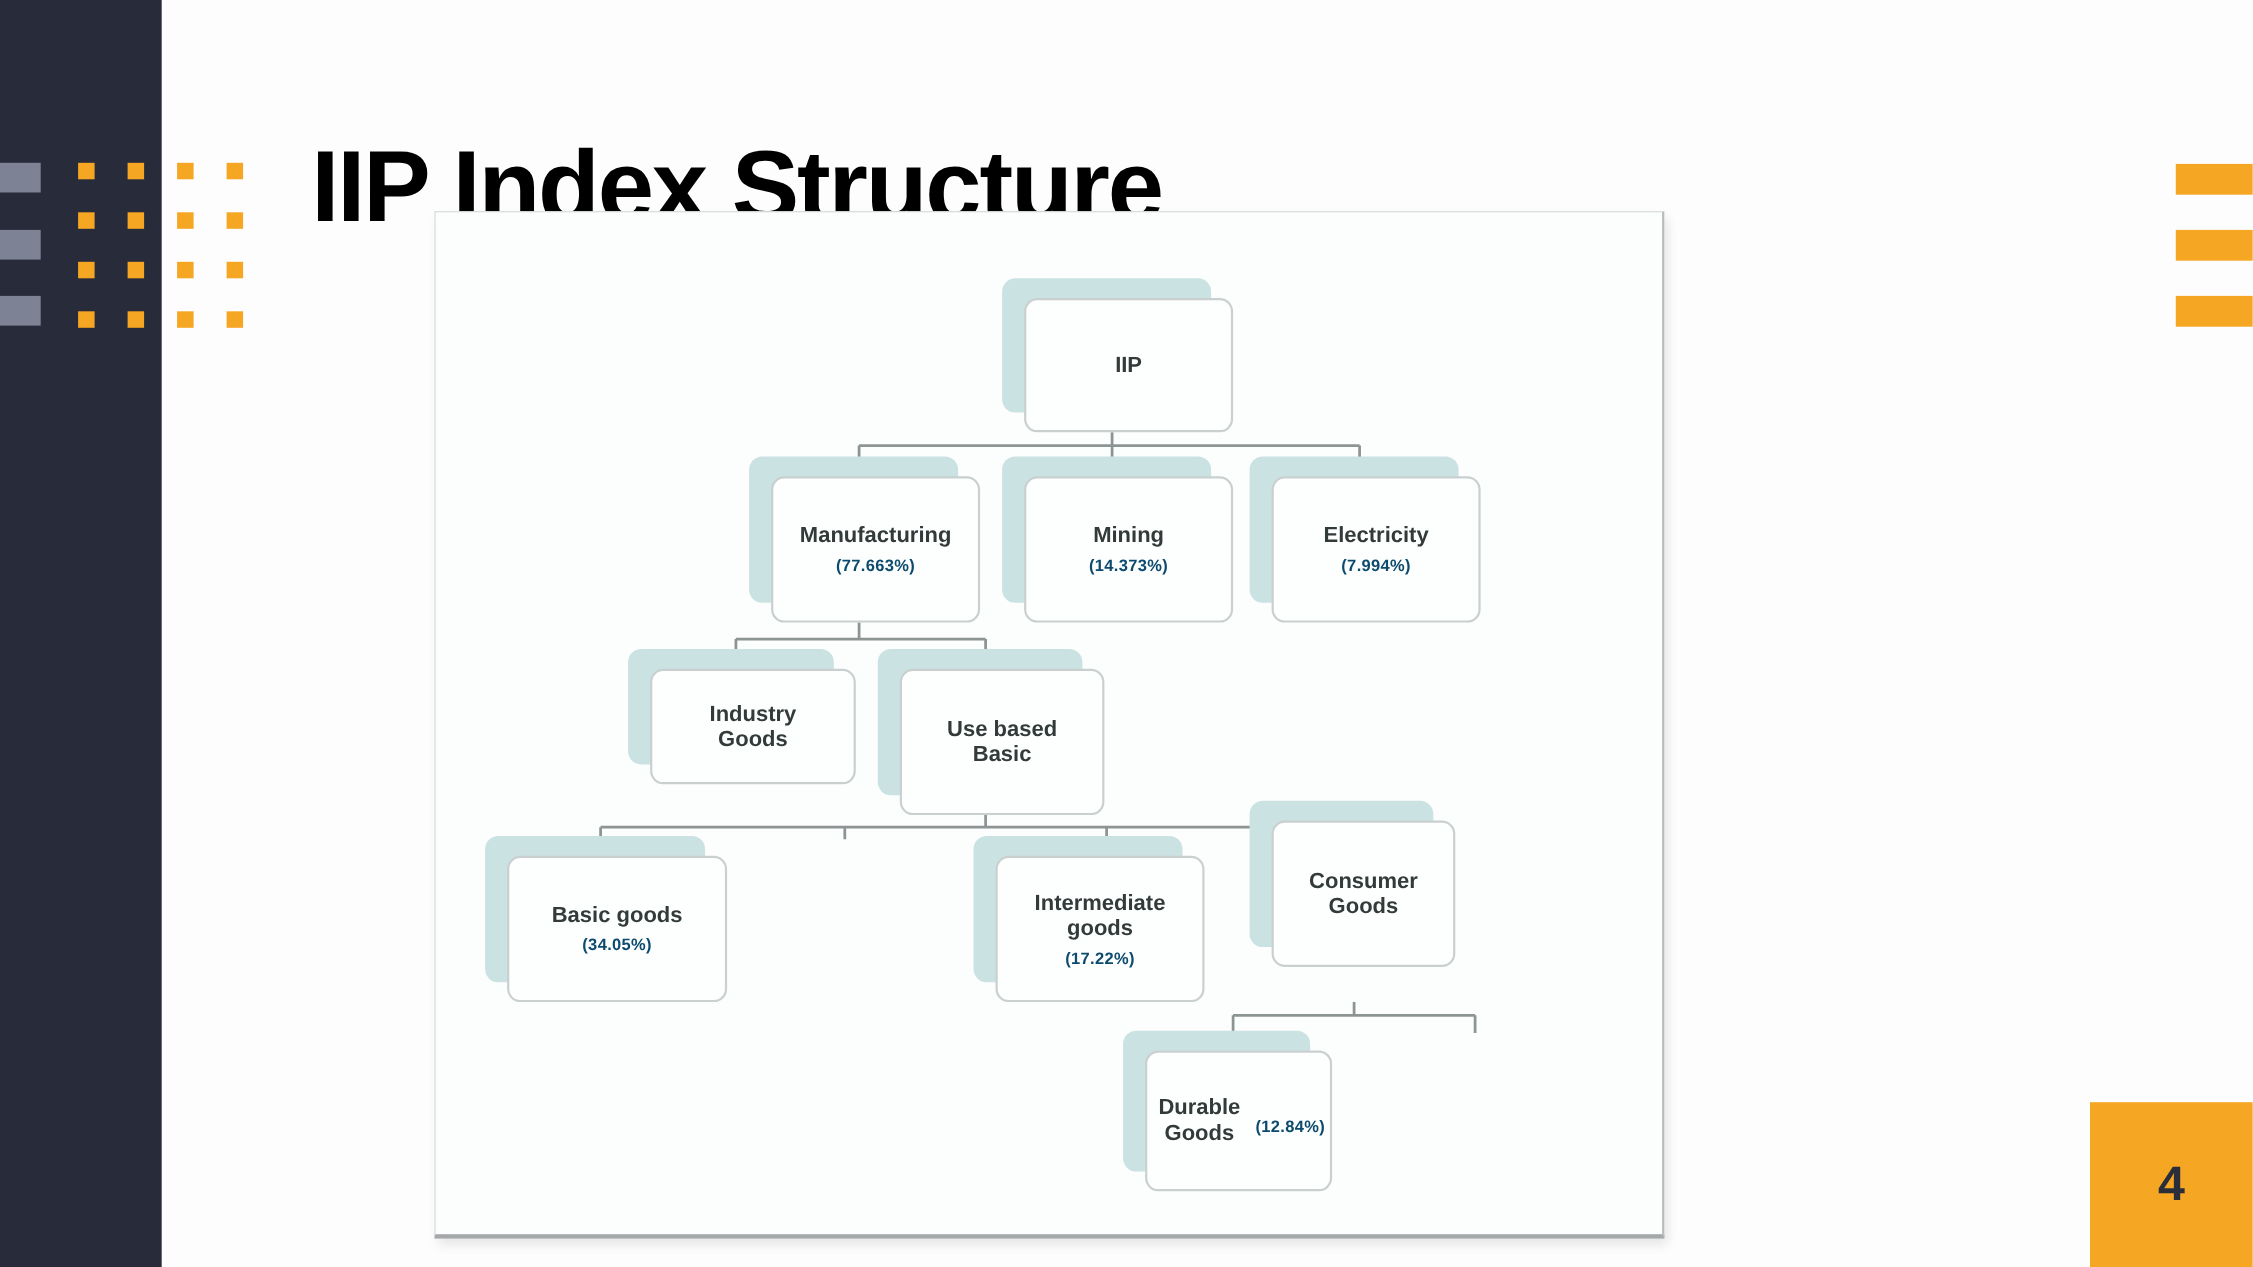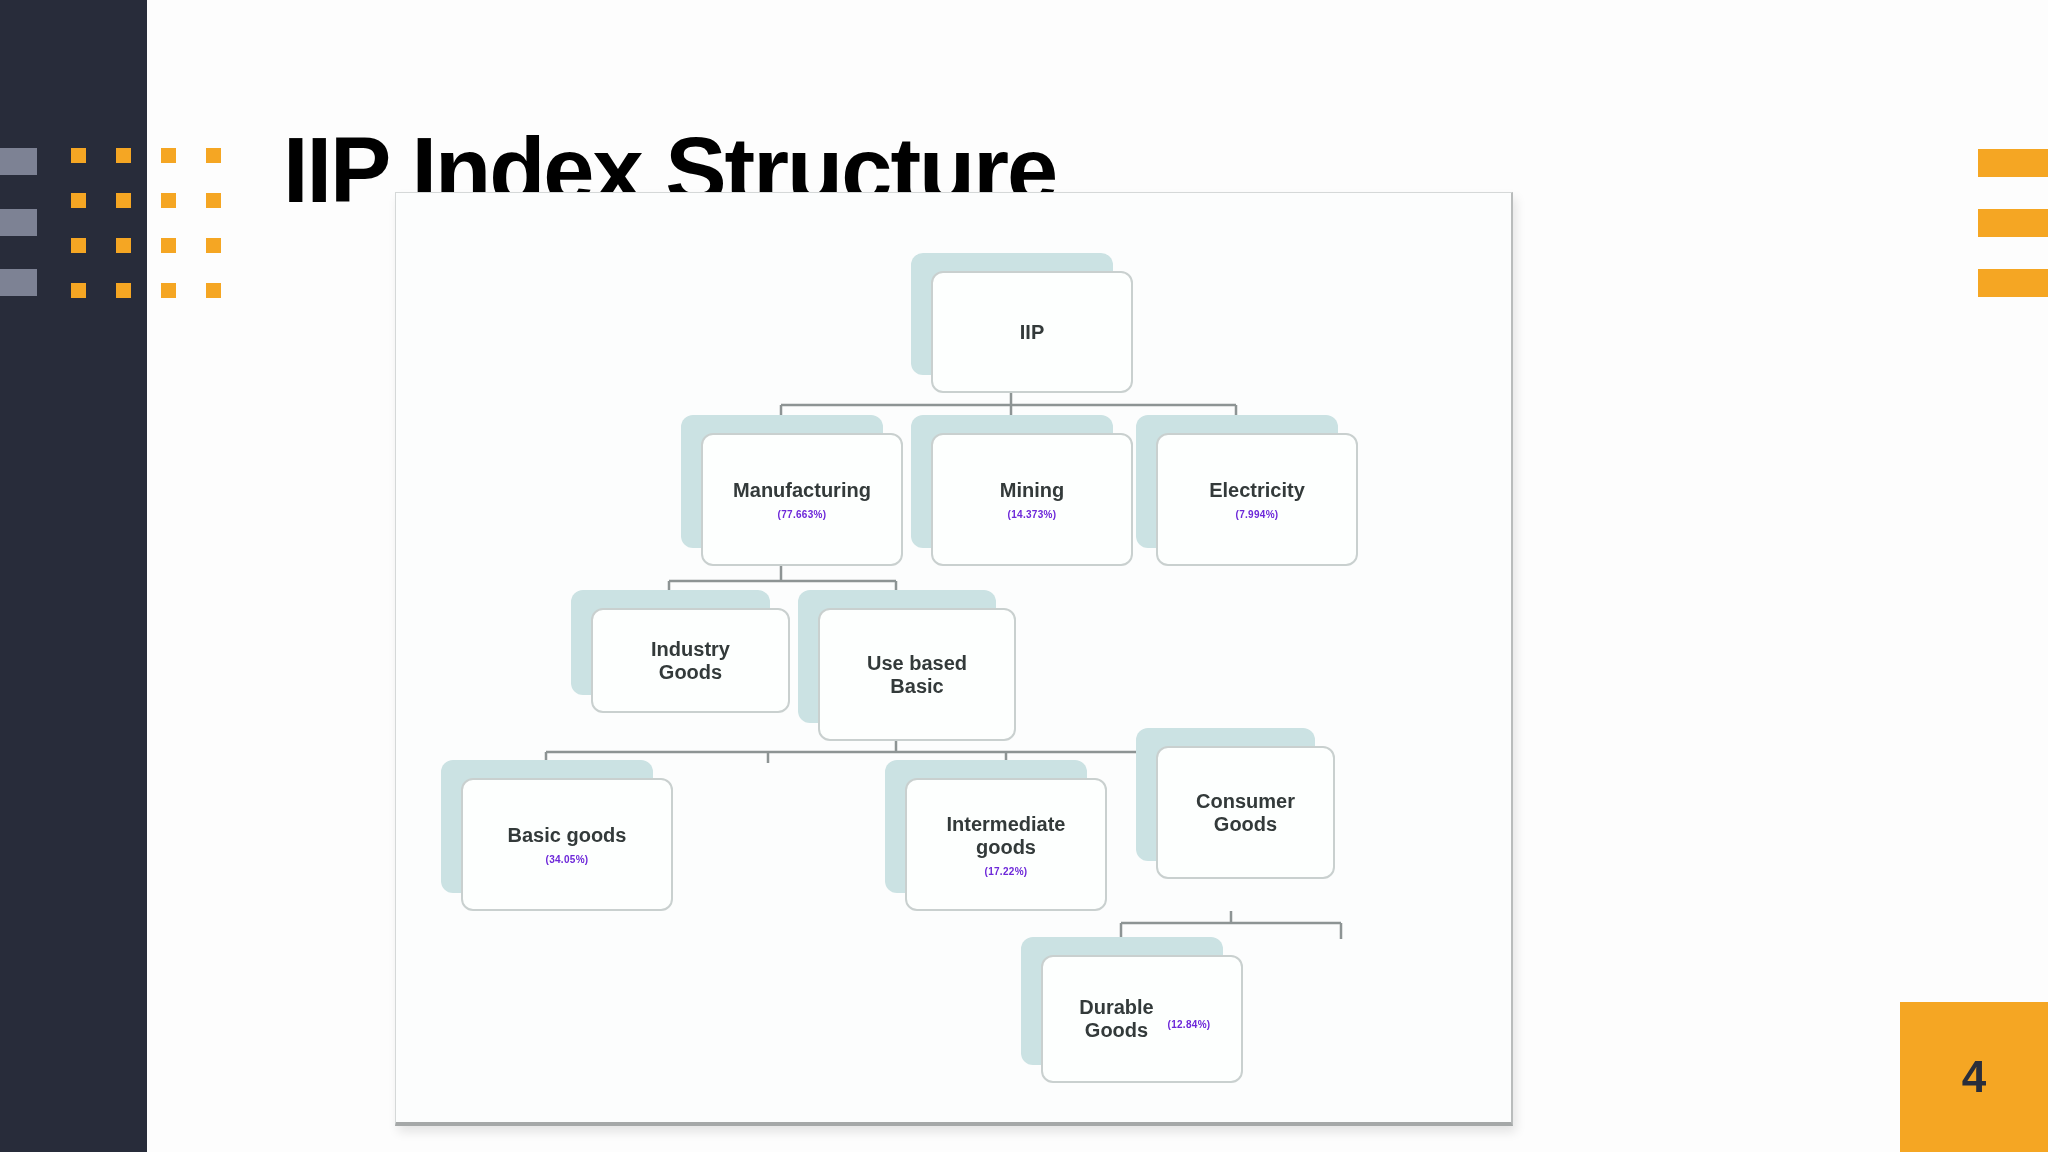--- a/index.html
+++ b/index.html
@@ -35,45 +35,45 @@
   
   .panel{
     position:absolute;left:395px;top:192px;width:1115px;height:929px;
     background:#fcfdfd;
     border:1px solid #d5d8d8;border-right:2px solid #b9bcbc;border-bottom:4px solid #a5a8a8;
     box-shadow:3px 6px 10px rgba(0,0,0,0.10);
   }
   .connectors{position:absolute;left:0;top:0;width:1115px;height:929px;}
   .connectors path{stroke:#8d9494;stroke-width:2.5;fill:none;}
   
-  .node{position:absolute;padding-left:12px;}
+  .node{position:absolute;}
   .node .shadow{
     position:absolute;left:-20px;top:-18px;width:100%;height:100%;
     background:#cbe2e3;border-radius:12px;
   }
   .node .card{
     position:absolute;left:0;top:0;right:0;bottom:0;
     background:#fdfffe;border:2px solid #c9d0cf;border-radius:12px;
     display:flex;flex-direction:column;align-items:center;justify-content:center;gap:7px;
   }
   .lbl{font-weight:bold;font-size:20px;color:#333a3a;text-align:center;line-height:1.15;}
-  .pct{font-weight:bold;font-size:10px;color:#6d28d9;letter-spacing:0.3px;}
+  .pct{font-weight:bold;font-size:15px;color:#0c4a6e;letter-spacing:0.3px;}
   .pct:empty{display:none;}
   
   .n-iip{left:535px;top:78px;width:190px;height:122px}
   .n-manufacturing{left:305px;top:240px;width:190px;height:133px}
   .n-mining{left:535px;top:240px;width:190px;height:133px}
   .n-electricity{left:760px;top:240px;width:190px;height:133px}
   .n-industry{left:195px;top:415px;width:187px;height:105px}
   .n-usebased{left:422px;top:415px;width:186px;height:133px}
   .n-basic{left:65px;top:585px;width:200px;height:133px}
   .n-capital{left:290px;top:585px;width:195px;height:133px}
   .n-intermediate{left:509px;top:585px;width:190px;height:133px}
   .n-consumer{left:760px;top:553px;width:167px;height:133px}
-  .n-durable{left:645px;top:762px;width:190px;height:128px}
+  .n-durable{left:645px;top:762px;width:170px;height:128px}
   .n-nondurable{left:865px;top:762px;width:190px;height:128px}
   
   .n-industry .lbl{max-width:100px}
   .n-usebased .lbl{max-width:112px}
   .n-intermediate .lbl{max-width:136px}
   .n-consumer .lbl{max-width:116px}
   .n-nondurable .lbl{max-width:136px}
   .n-durable .card{flex-direction:row;gap:8px}
   .n-durable .lbl{max-width:86px}
   .n-durable .pct{margin-top:10px}

